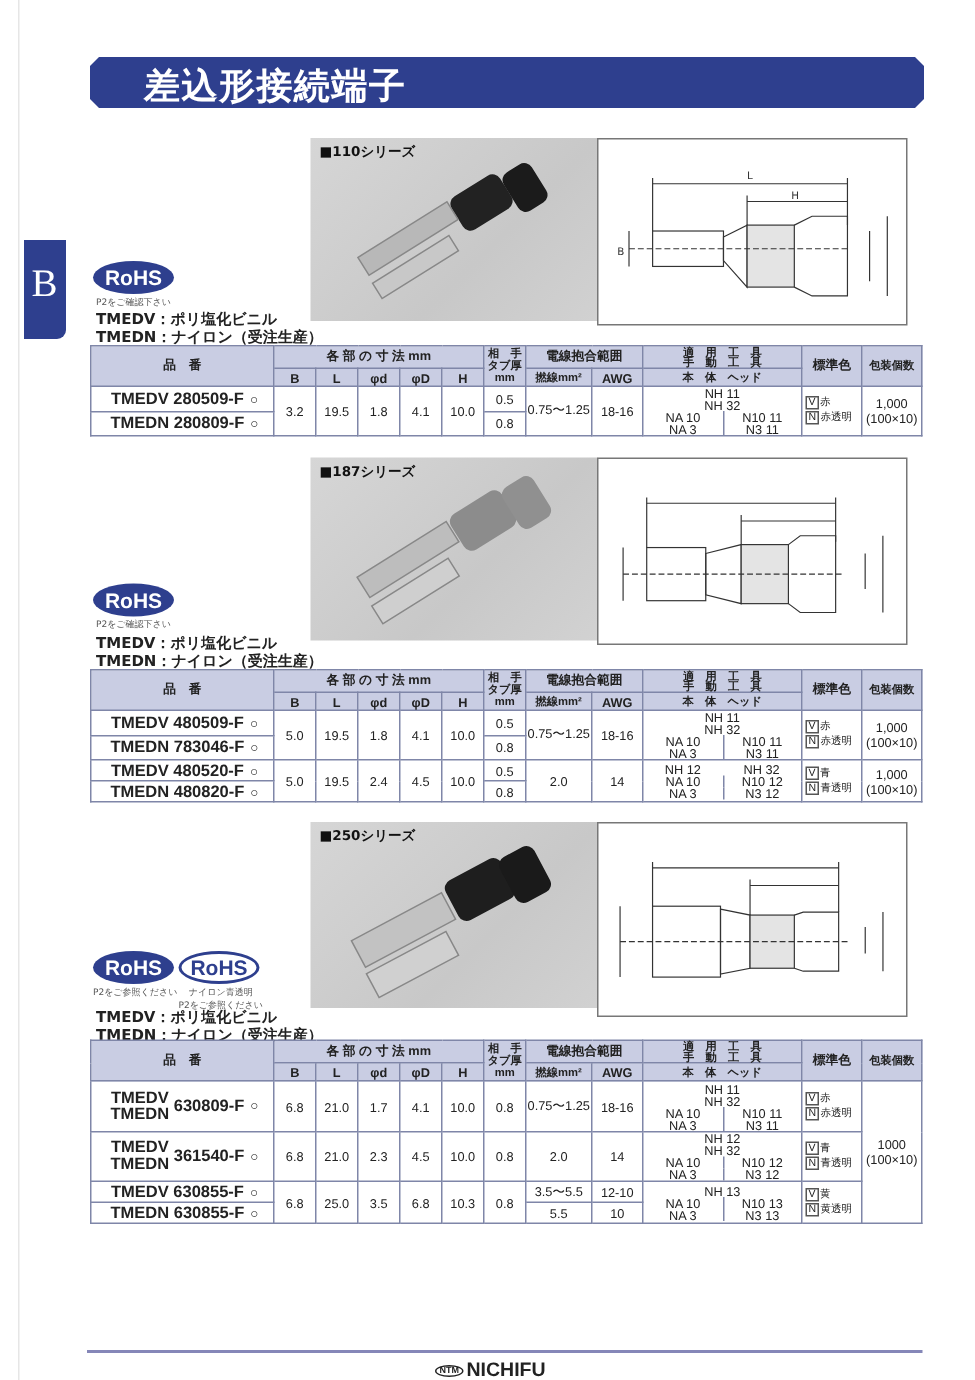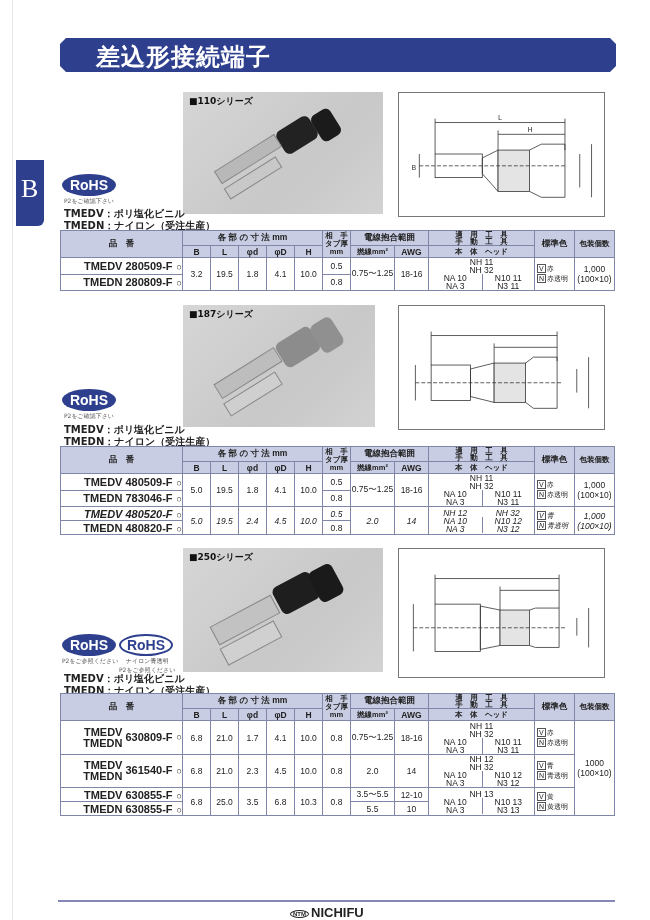--- a/index.html
+++ b/index.html
@@ -4,36 +4,36 @@
 <style>
   * { box-sizing: border-box; margin: 0; padding: 0; }
   body { width: 650px; height: 920px; background: #fff; font-family: "DejaVu Sans", sans-serif; position: relative; overflow: hidden; color: #222; }
   .page-edge { position: absolute; left: 12px; top: 0; bottom: 0; width: 1px; background: #e6e6e6; }
   .title-bar { position: absolute; left: 60px; top: 38px; width: 556px; height: 34px; background: #2e3f8e;
     clip-path: polygon(6px 0, 550px 0, 556px 6px, 556px 28px, 550px 34px, 6px 34px, 0 28px, 0 6px); }
   .title-bar span { position: absolute; left: 36px; top: 3px; color: #fff; font-size: 24px; font-weight: bold; letter-spacing: 1px; }
   .tab-b { position: absolute; left: 16px; top: 160px; width: 28px; height: 66px; background: #2e3f8e; border-radius: 0 0 6px 0; }
   .tab-b span { position: absolute; left: 5px; top: 14px; color: #fff; font-family: "Liberation Serif", serif; font-size: 26px; }
 
-  .photo { position: absolute; background: linear-gradient(135deg,#d6d6d6,#c8c8c8 60%,#d2d2d2); }
+  .photo { position: absolute; background: linear-gradient(135deg,#d6d6d6,#c8c8c8 60%,#d2d2d2); margin-left: 24px; }
   .photo .cap { position: absolute; left: 6px; top: 3px; font-size: 9px; font-weight: bold; color: #111; }
   .diagram { position: absolute; border: 1px solid #777; background: #fff; }
   .diagram svg { width: 100%; height: 100%; }
 
   .rohs { position: absolute; }
   .rohs .badge { width: 54px; height: 22px; border-radius: 50%; background: #2e3f8e; color: #fff; font-weight: bold; font-size: 14px; text-align: center; line-height: 22px; font-family: "Liberation Sans", sans-serif; }
   .rohs .badge.outline { background: #fff; color: #2e3f8e; border: 2px solid #2e3f8e; line-height: 18px; }
   .rohs .note { font-size: 6px; color: #555; text-align: center; margin-top: 1px; }
   .mat { position: absolute; font-size: 10px; font-weight: bold; line-height: 12px; }
 
   table.spec { position: absolute; border-collapse: collapse; font-size: 8.5px; font-family: "Liberation Sans", sans-serif; }
   table.spec td, table.spec th { border: 1px solid #7f86a8; text-align: center; padding: 0; }
   table.spec th { background: #c9cde3; font-weight: bold; color: #222; }
   table.spec th.sub { font-size: 7.5px; }
-  table.spec td.pn { text-align: right; font-weight: bold; font-size: 11px; padding-left: 3px; white-space: nowrap; }
+  table.spec td.pn { text-align: center; font-weight: bold; font-size: 11px; padding-left: 3px; white-space: nowrap; }
   table.spec td.pn .num { font-size: 11px; }
   table.spec td.pn .ul { font-weight: normal; font-size: 9px; margin-left: 4px; }
   .tools { font-size: 8.5px; line-height: 8px; }
   .tools .row { display: flex; justify-content: center; }
   .tools .half { width: 50%; text-align: center; }
   .tools .half.r { border-left: 1px solid #7f86a8; }
   .color-cell { font-size: 7px; text-align: left !important; padding-left: 2px !important; line-height: 10px; }
   .color-cell .box { border: 1px solid #555; padding: 0 1px; font-size: 7px; margin-right: 1px; }
 
   .notes { position: absolute; left: 60px; top: 824px; font-size: 8px; color: #333; line-height: 13px; }
@@ -228,21 +228,21 @@
             <div class="half r">N3 11</div>
           </div>
     </td>
     <td rowspan="2" class="color-cell"><span class="box">V</span><span>赤</span><br><span class="box">N</span><span>赤透明</span></td>
     <td rowspan="2"><span>1,000</span><br><span>(100×10)</span></td>
   </tr>
   <tr style="height:15px;">
     <td class="pn"><span>TMEDN</span> <span>783046-F</span><span class="ul">○</span></td>
     <td>0.8</td>
   </tr>
-  <tr style="height:14px;font-style:italic;">
+  <tr style="height:14px;">
     <td class="pn"><span>TMEDV</span> <span>480520-F</span><span class="ul">○</span></td>
     <td rowspan="2">5.0</td>
     <td rowspan="2">19.5</td>
     <td rowspan="2">2.4</td>
     <td rowspan="2">4.5</td>
     <td rowspan="2">10.0</td>
     <td>0.5</td>
     <td rowspan="2">2.0</td>
     <td rowspan="2">14</td>
     <td rowspan="2" class="tools">

